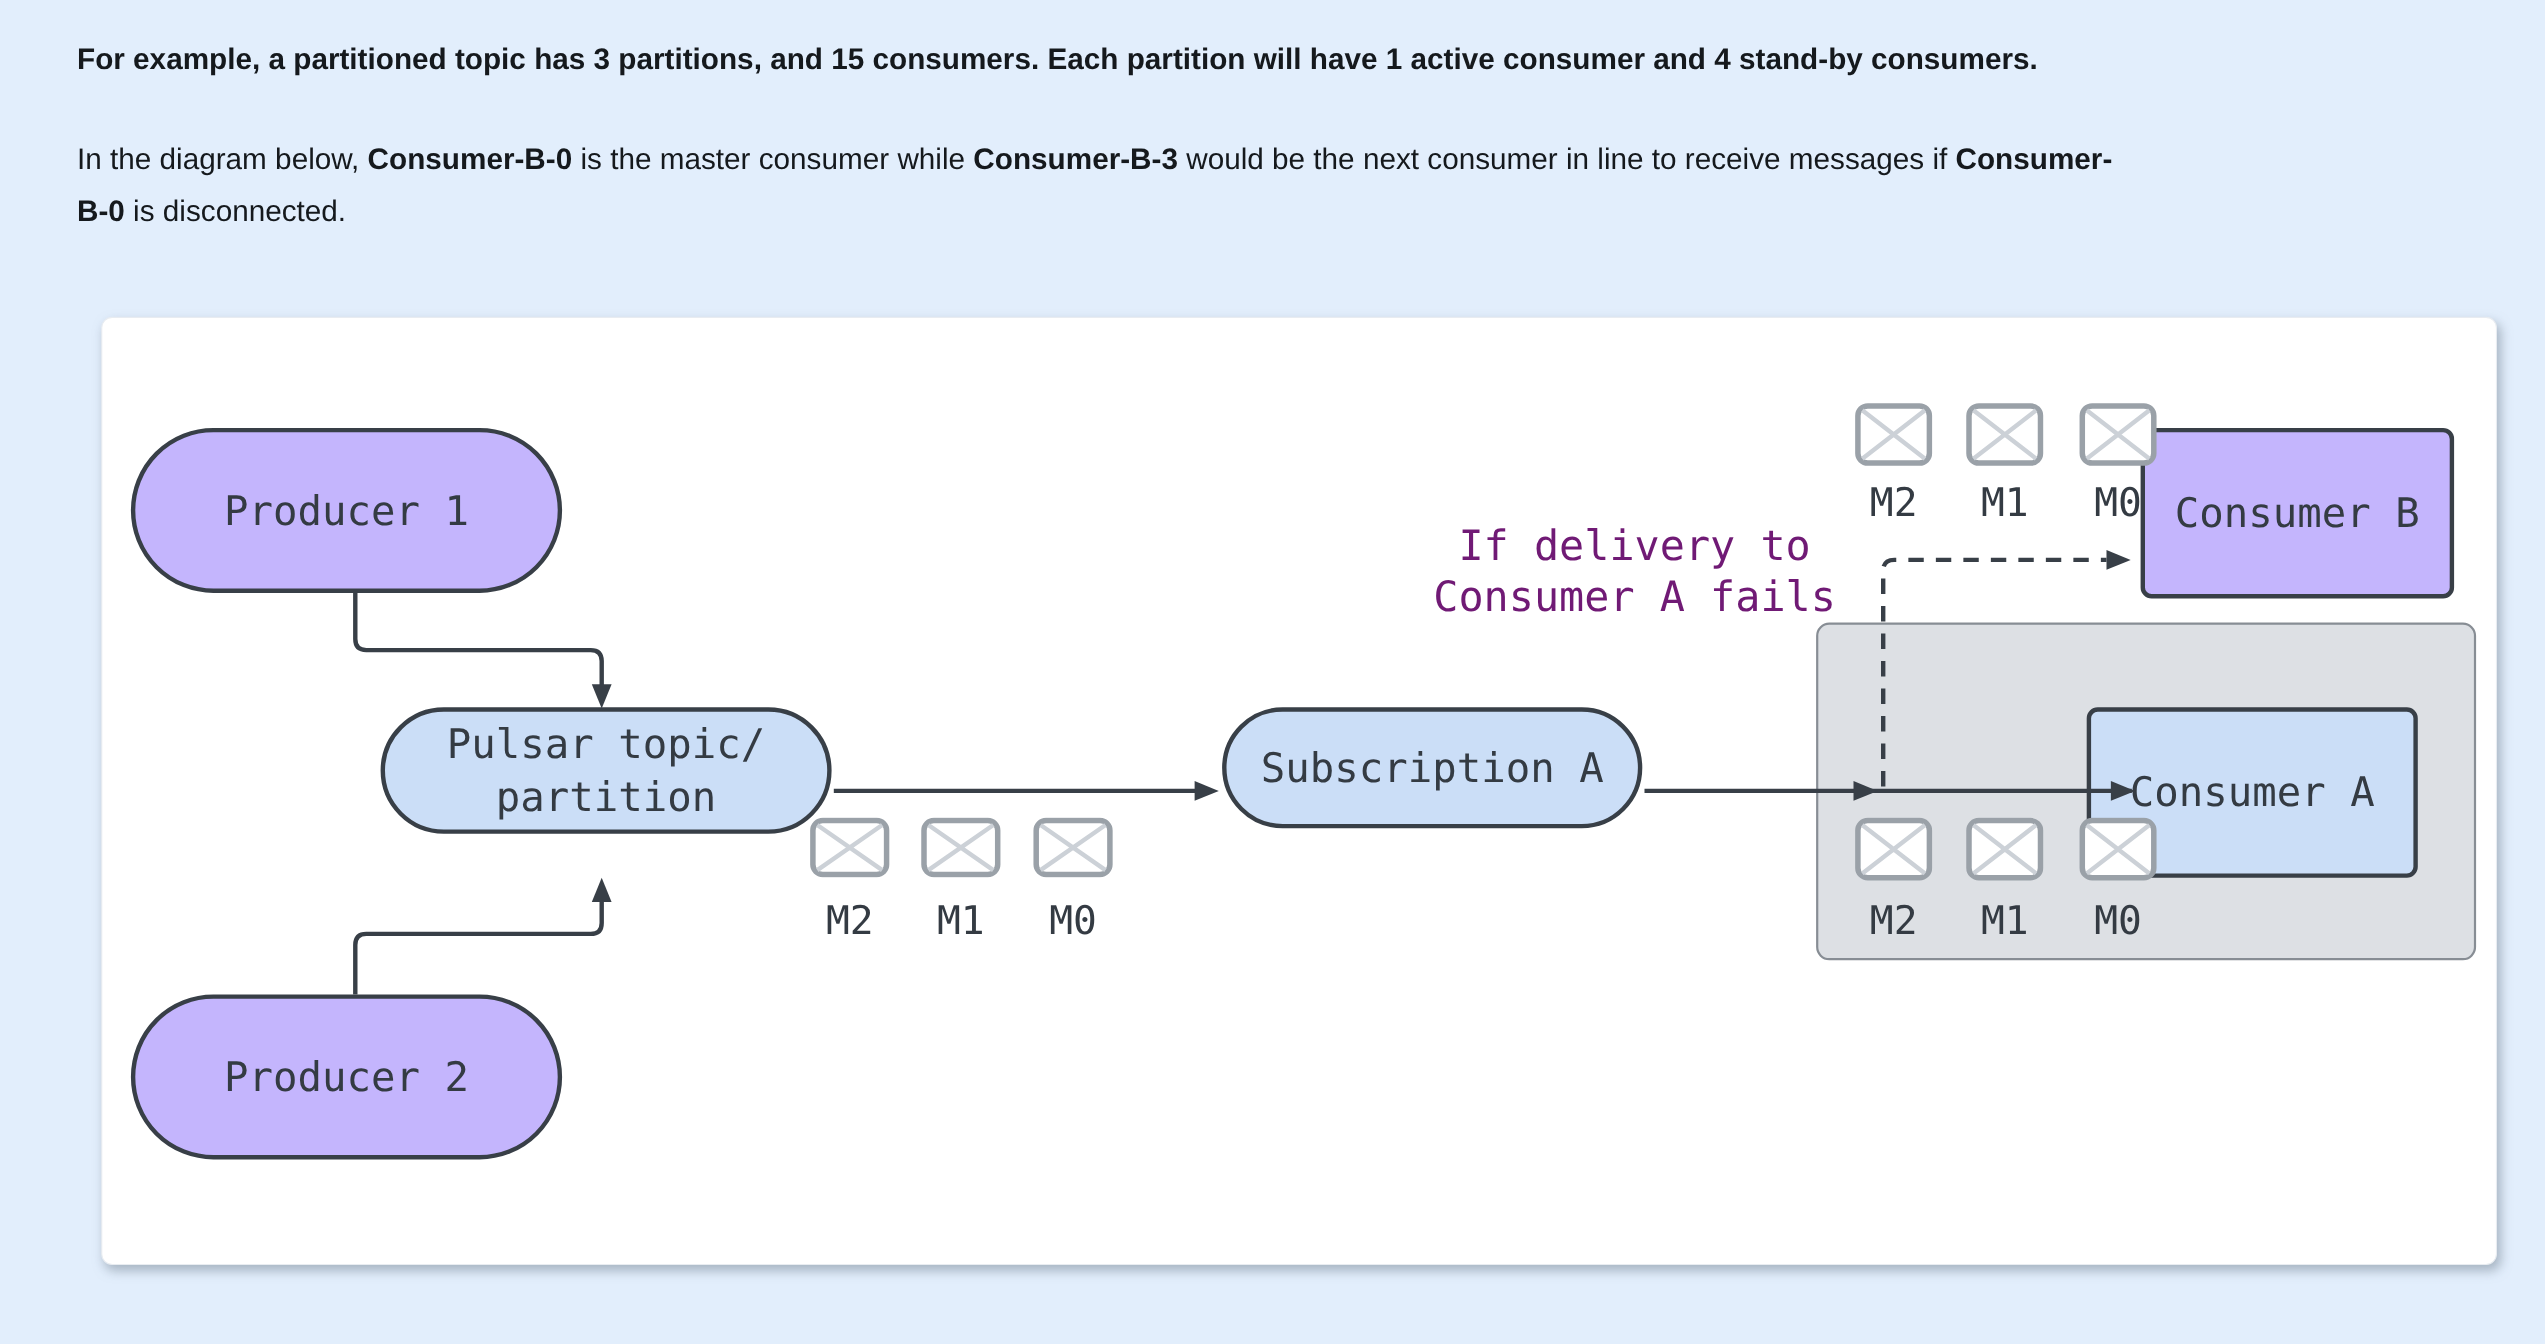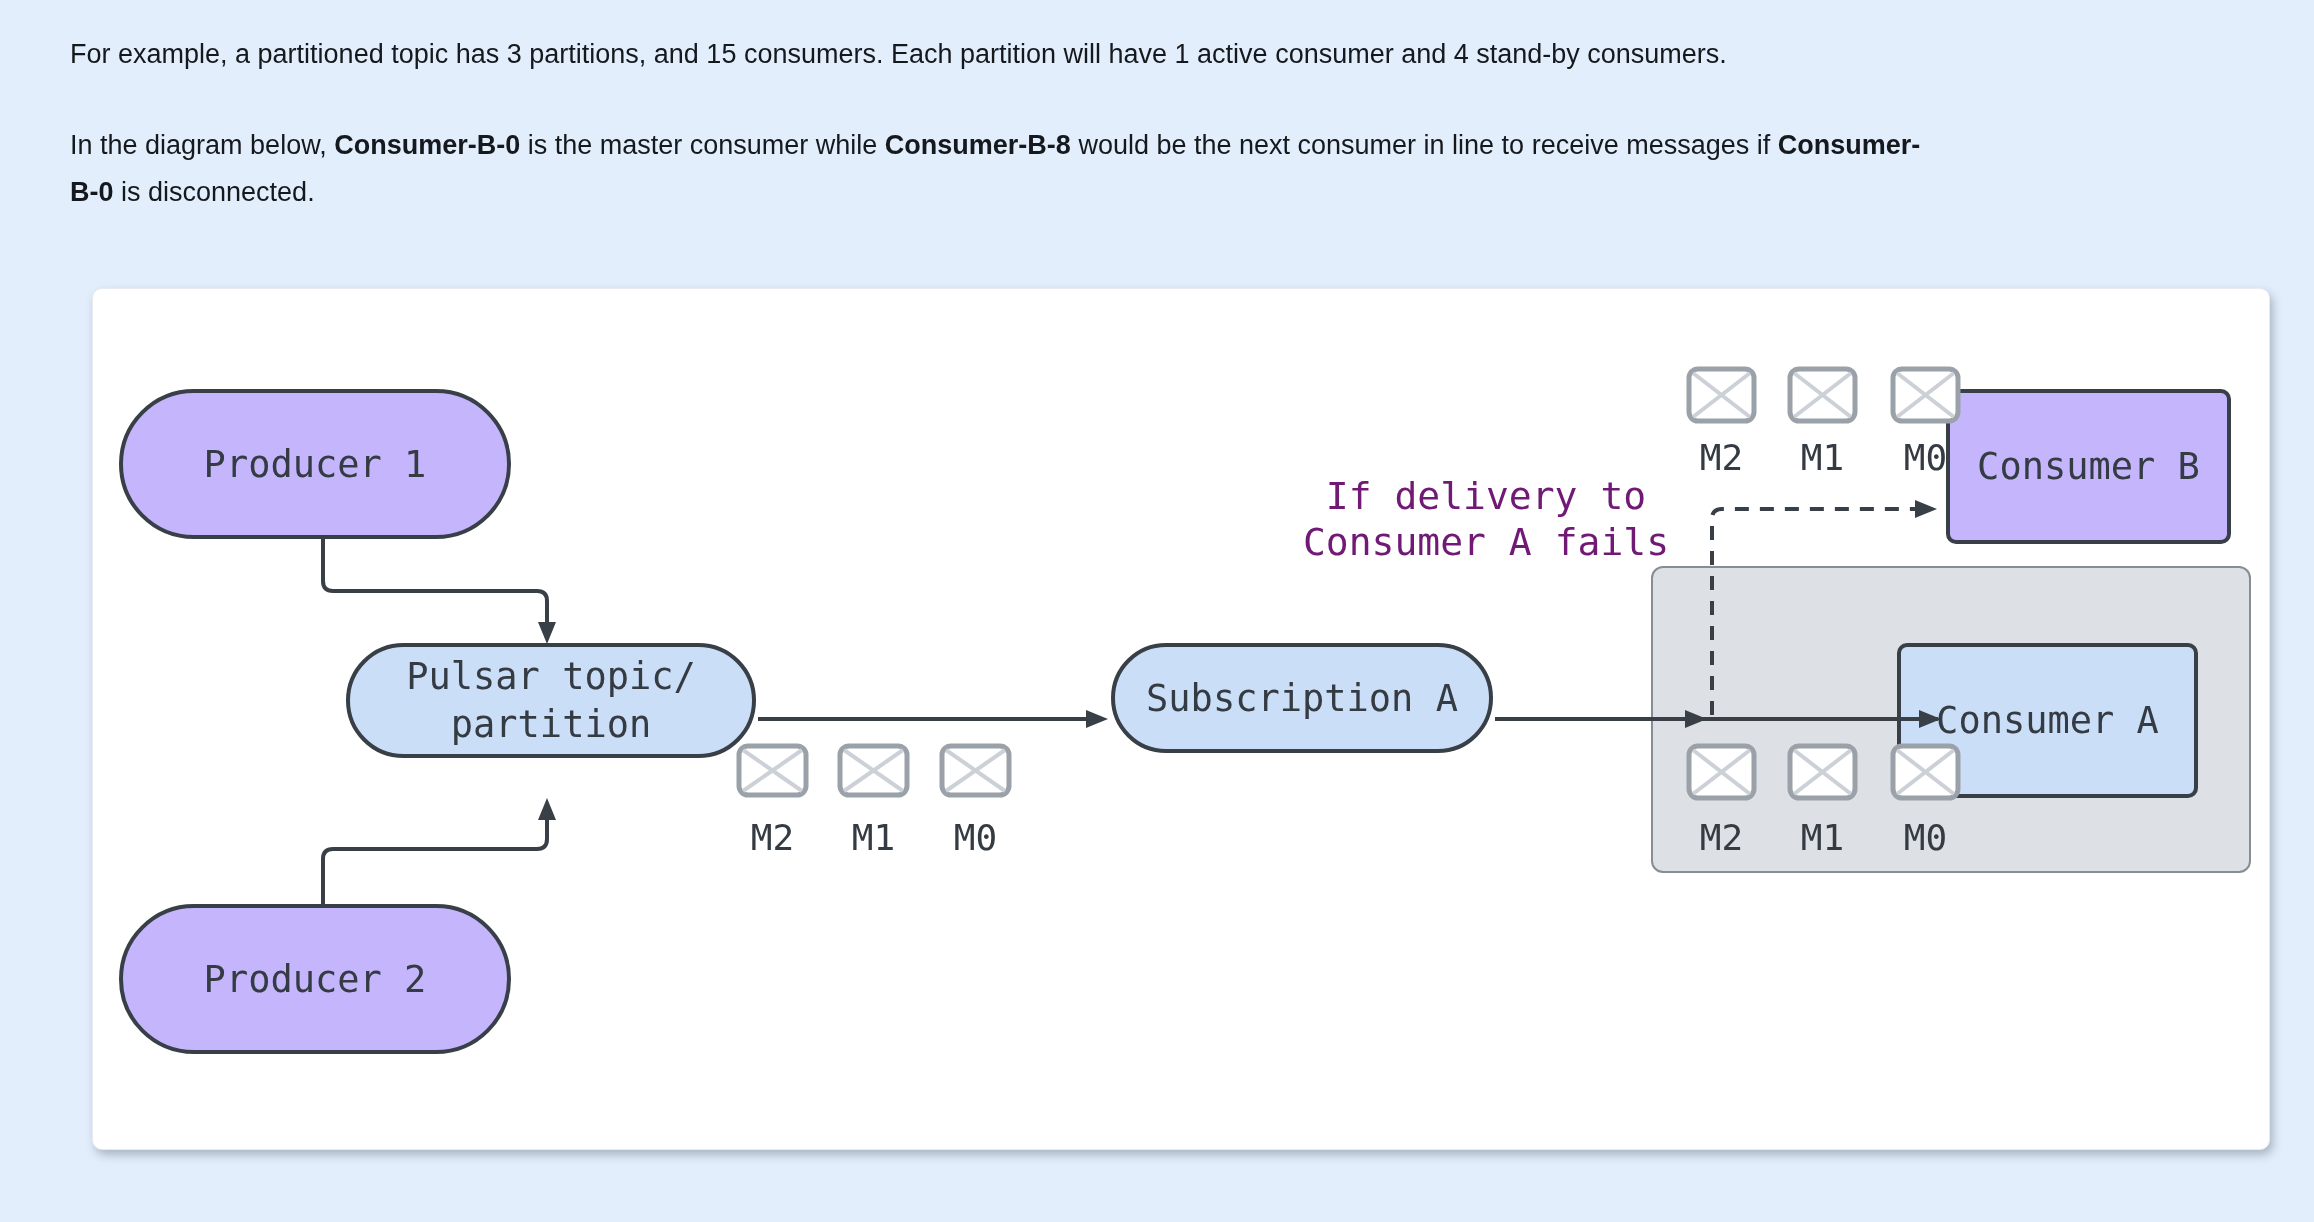--- a/index.html
+++ b/index.html
@@ -12,21 +12,21 @@
     position:relative;
   }
   .para{
     position:absolute;
     left:70px;
     font-size:27px;
     line-height:47px;
     margin:0;
     color:#15191d;
   }
-  #p1{top:31px;}
+  #p1{top:31px;font-weight:bold;}
   #p2{top:122px;}
   .para b{font-weight:bold;}
 
   .card{
     position:absolute;
     left:92px;top:288px;
     width:2176px;height:860px;
     background:#ffffff;
     border:1px solid #e8ecf1;
     border-radius:10px;
@@ -105,21 +105,21 @@
     line-height:46px;
     color:#701a75;
     z-index:6;
   }
 </style>
 </head>
 <body>
 
 <p class="para" id="p1">For example, a partitioned topic has 3 partitions, and 15 consumers. Each partition will have 1 active consumer and 4 stand-by consumers.</p>
 
-<p class="para" id="p2"><span>In the diagram below, </span><b>Consumer-B-0</b><span> is the master consumer while </span><b>Consumer-B-8</b><span> would be the next consumer in line to receive messages if </span><b>Consumer-</b><br><b>B-0</b><span> is disconnected.</span></p>
+<p class="para" id="p2"><span>In the diagram below, </span><b>Consumer-B-0</b><span> is the master consumer while </span><b>Consumer-B-3</b><span> would be the next consumer in line to receive messages if </span><b>Consumer-</b><br><b>B-0</b><span> is disconnected.</span></p>
 
 <div class="card">
 
   <div class="group-box"></div>
 
   <svg class="overlay" viewBox="0 0 2176 860">
     <g stroke="#383f47" stroke-width="4" fill="none">
       <path d="M 230,250 L 230,292 Q 230,302 240,302 L 444,302 Q 454,302 454,312 L 454,335"></path>
       <path d="M 230,615 L 230,570 Q 230,560 240,560 L 444,560 Q 454,560 454,550 L 454,529"></path>
       <path d="M 665,430 L 995,430"></path>

